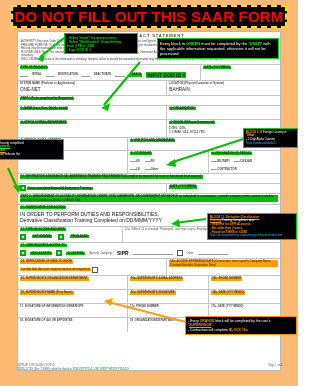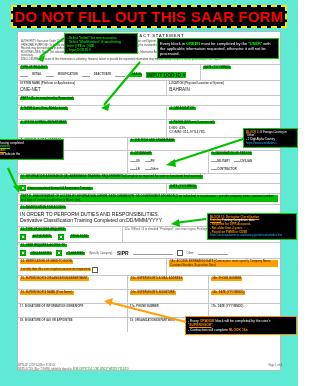--- a/index.html
+++ b/index.html
@@ -3,21 +3,21 @@
 <meta charset="utf-8">
 <style>
   * { box-sizing: border-box; margin:0; padding:0; }
   body {
     width: 298px; height: 386px;
     background: #ffffff;
     font-family: "Liberation Sans", sans-serif;
     overflow: hidden;
     position: relative;
   }
-  #page { position: relative; width:298px; height:386px; background:#5eead4; }
+  #page { position: relative; width:298px; height:386px; background:#fdba74; }
 
   
   .banner {
     position:absolute; left:11px; top:5px; width:276px; height:23px;
     background:#000; border:2px dashed #ffe400;
     display:flex; align-items:center; justify-content:center;
   }
   .banner-text {
     color:#ff0000; font-weight:bold; font-size:15px; letter-spacing:.2px;
     white-space:nowrap; line-height:1;

